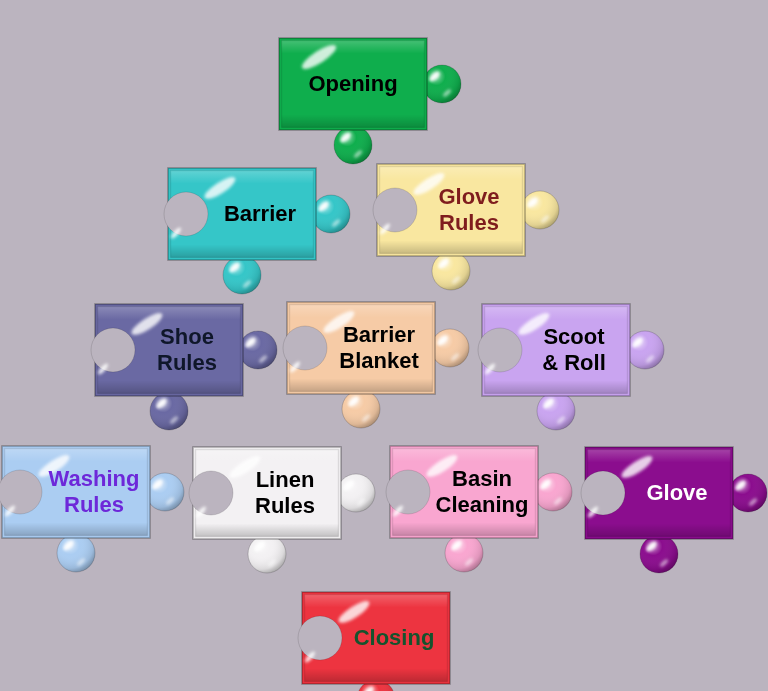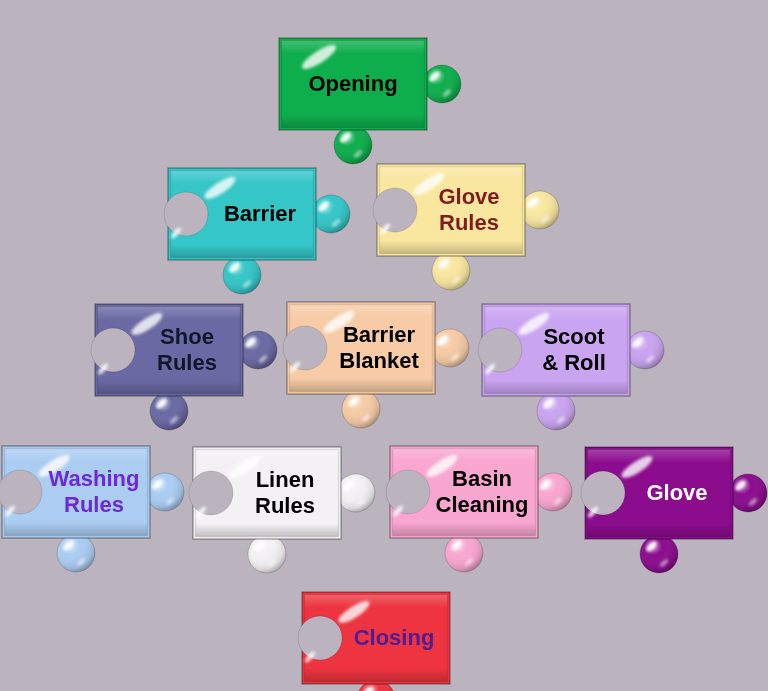--- a/index.html
+++ b/index.html
@@ -173,16 +173,16 @@
     <svg width="200" height="145" viewBox="0 0 200 145">
         <use href="#shape-mid"></use>
       </svg>
     <div class="label label-mid" style="color: rgb(255, 255, 255);">Glove</div>
   </div>
 
   <div class="piece" style="left: 298px; top: 554px; color: rgb(237, 52, 64);">
     <svg width="200" height="145" viewBox="0 0 200 145">
         <use href="#shape-end"></use>
       </svg>
-    <div class="label label-mid" style="color: #4c1d95;">Closing</div>
+    <div class="label label-mid" style="color: #14532d;">Closing</div>
   </div>
 
 </div>
 
 </body></html>

